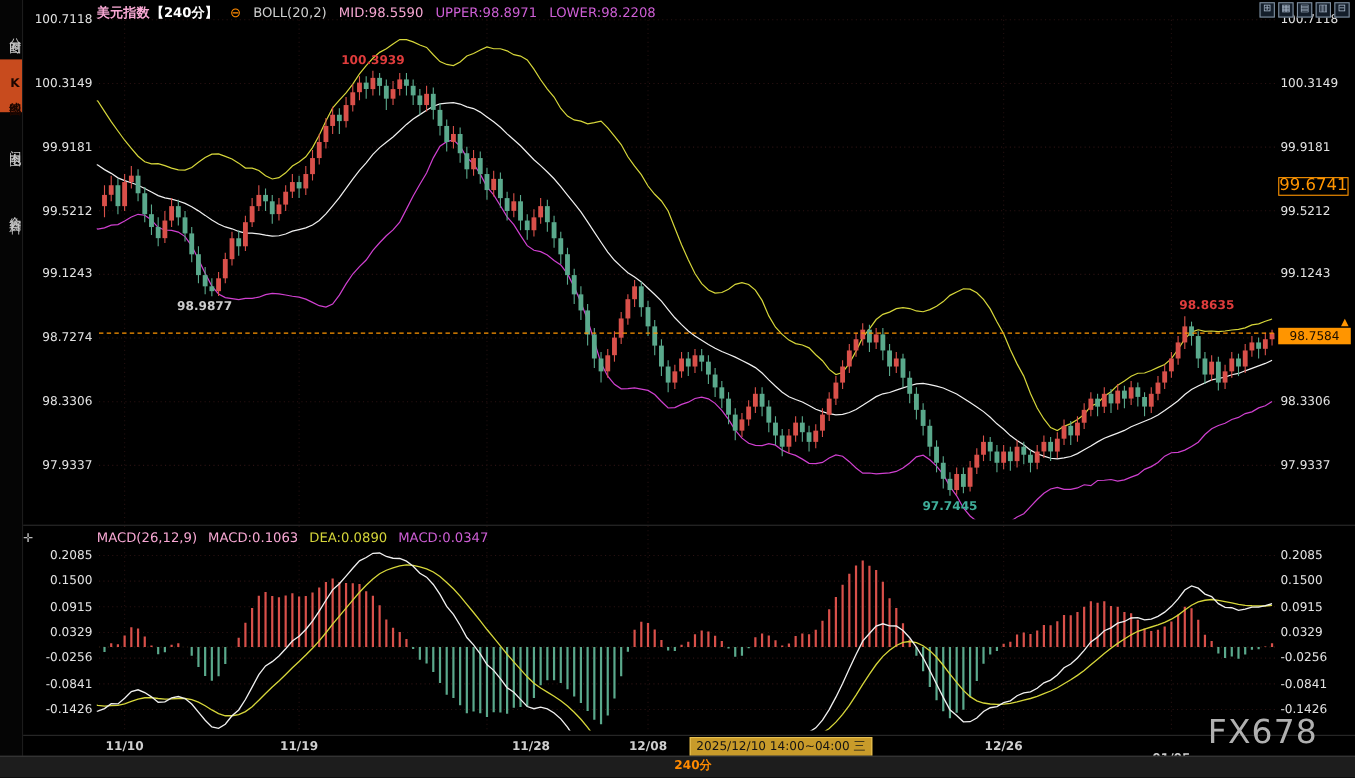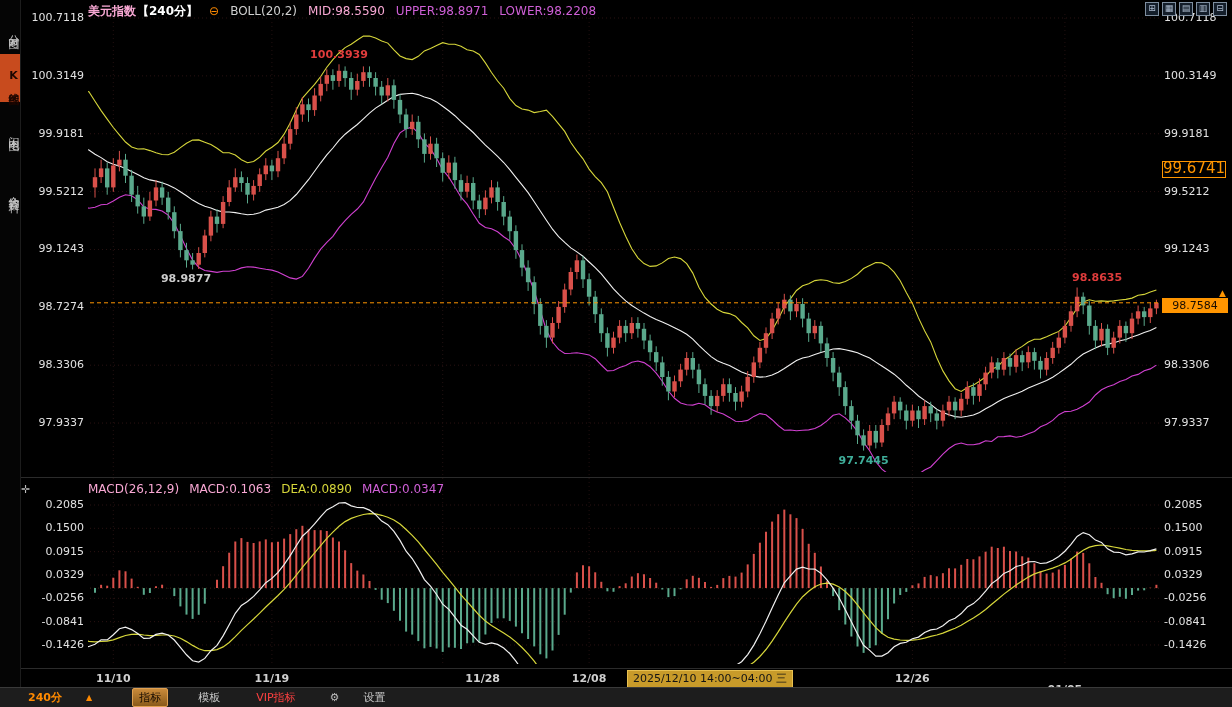--- a/index.html
+++ b/index.html
@@ -38,21 +38,21 @@
   #price-tag{position:absolute;left:1162px;width:66px;height:15px;background:#ff9500;color:#1a0d00;font-size:11px;line-height:15px;text-align:center;z-index:6;}
   #alert-tag{position:absolute;left:1162px;width:62px;height:15px;border:1px solid #ff9500;background:#000;color:#ff9500;font-size:15px;line-height:13px;text-align:center;z-index:6;}
   #price-arrow{position:absolute;left:1219px;color:#ff9500;font-size:9px;z-index:6;}
 
   #date-box{position:absolute;left:627px;top:670px;width:164px;height:16px;background:#c89b2a;border:1px solid #e8c050;
             color:#141414;font-size:11px;line-height:15px;text-align:center;z-index:6;white-space:nowrap;}
   .watermark{position:absolute;left:1098px;top:648px;font-size:30px;color:#b0b0b0;letter-spacing:1px;z-index:5;}
 
   
   .toolbar{position:absolute;left:0;right:0;bottom:0;height:19px;background:#1d1d1d;border-top:1px solid #3a3a3a;
-           display:flex;align-items:center;gap:24px;padding-left:28px;font-size:11px;color:#c8c8c8;z-index:8;white-space:nowrap;}
+           display:flex;align-items:center;gap:3px;padding-left:28px;font-size:11px;color:#c8c8c8;z-index:8;white-space:nowrap;flex-direction:column;}
   .tb-period{color:#ff8a00;font-weight:bold;cursor:pointer;}
   .tb-caret{color:#ff8a00;font-size:8px;cursor:pointer;}
   .tb-tab{padding:1px 6px;cursor:pointer;}
   .tb-tab.sel{background:linear-gradient(#c98a3a,#8a5a1a);color:#140900;border:1px solid #e0a050;border-radius:2px;}
   .tb-vip{color:#ff4040;}
   #tb-buttons{display:flex;gap:3px;margin-left:4px;}
   .tb-btn{border:1px solid #6a6a6a;border-bottom-color:#1f1f1f;border-right-color:#1f1f1f;background:#3a3a3a;
           color:#cccccc;padding:0 5px;height:15px;line-height:14px;font-size:10.5px;cursor:pointer;}
   .tb-gear{color:#bbb;cursor:pointer;margin-left:4px;}
 </style>
@@ -711,20 +711,21 @@
       <span class="ann" style="left: 863.6px; color: rgb(63, 174, 154); top: 453.632px;">97.7445</span>
       <span class="ann" style="left: 1077.1px; color: rgb(224, 60, 60); top: 271.482px; margin-left: 20px;">98.8635</span>
     </div>
 
   <div id="alert-tag" style="top: 161.297px;">99.6741</div>
   <div id="price-tag" style="top: 297.806px;">98.7584</div>
   <span id="price-arrow" style="top: 287.806px;">▲</span>
 
   <div id="date-box">2025/12/10 14:00~04:00 三</div>
 
+  <div class="watermark">FX678</div>
 
   <div class="toolbar">
     <span class="tb-period">240分</span>
     <span class="tb-caret">▲</span>
     <span class="tb-tab sel" style="margin-left:16px">指标</span>
     <span class="tb-tab">模板</span>
     <span class="tb-tab tb-vip">VIP指标</span>
     <span class="tb-gear">⚙</span>
     <span>设置</span>
   </div>

